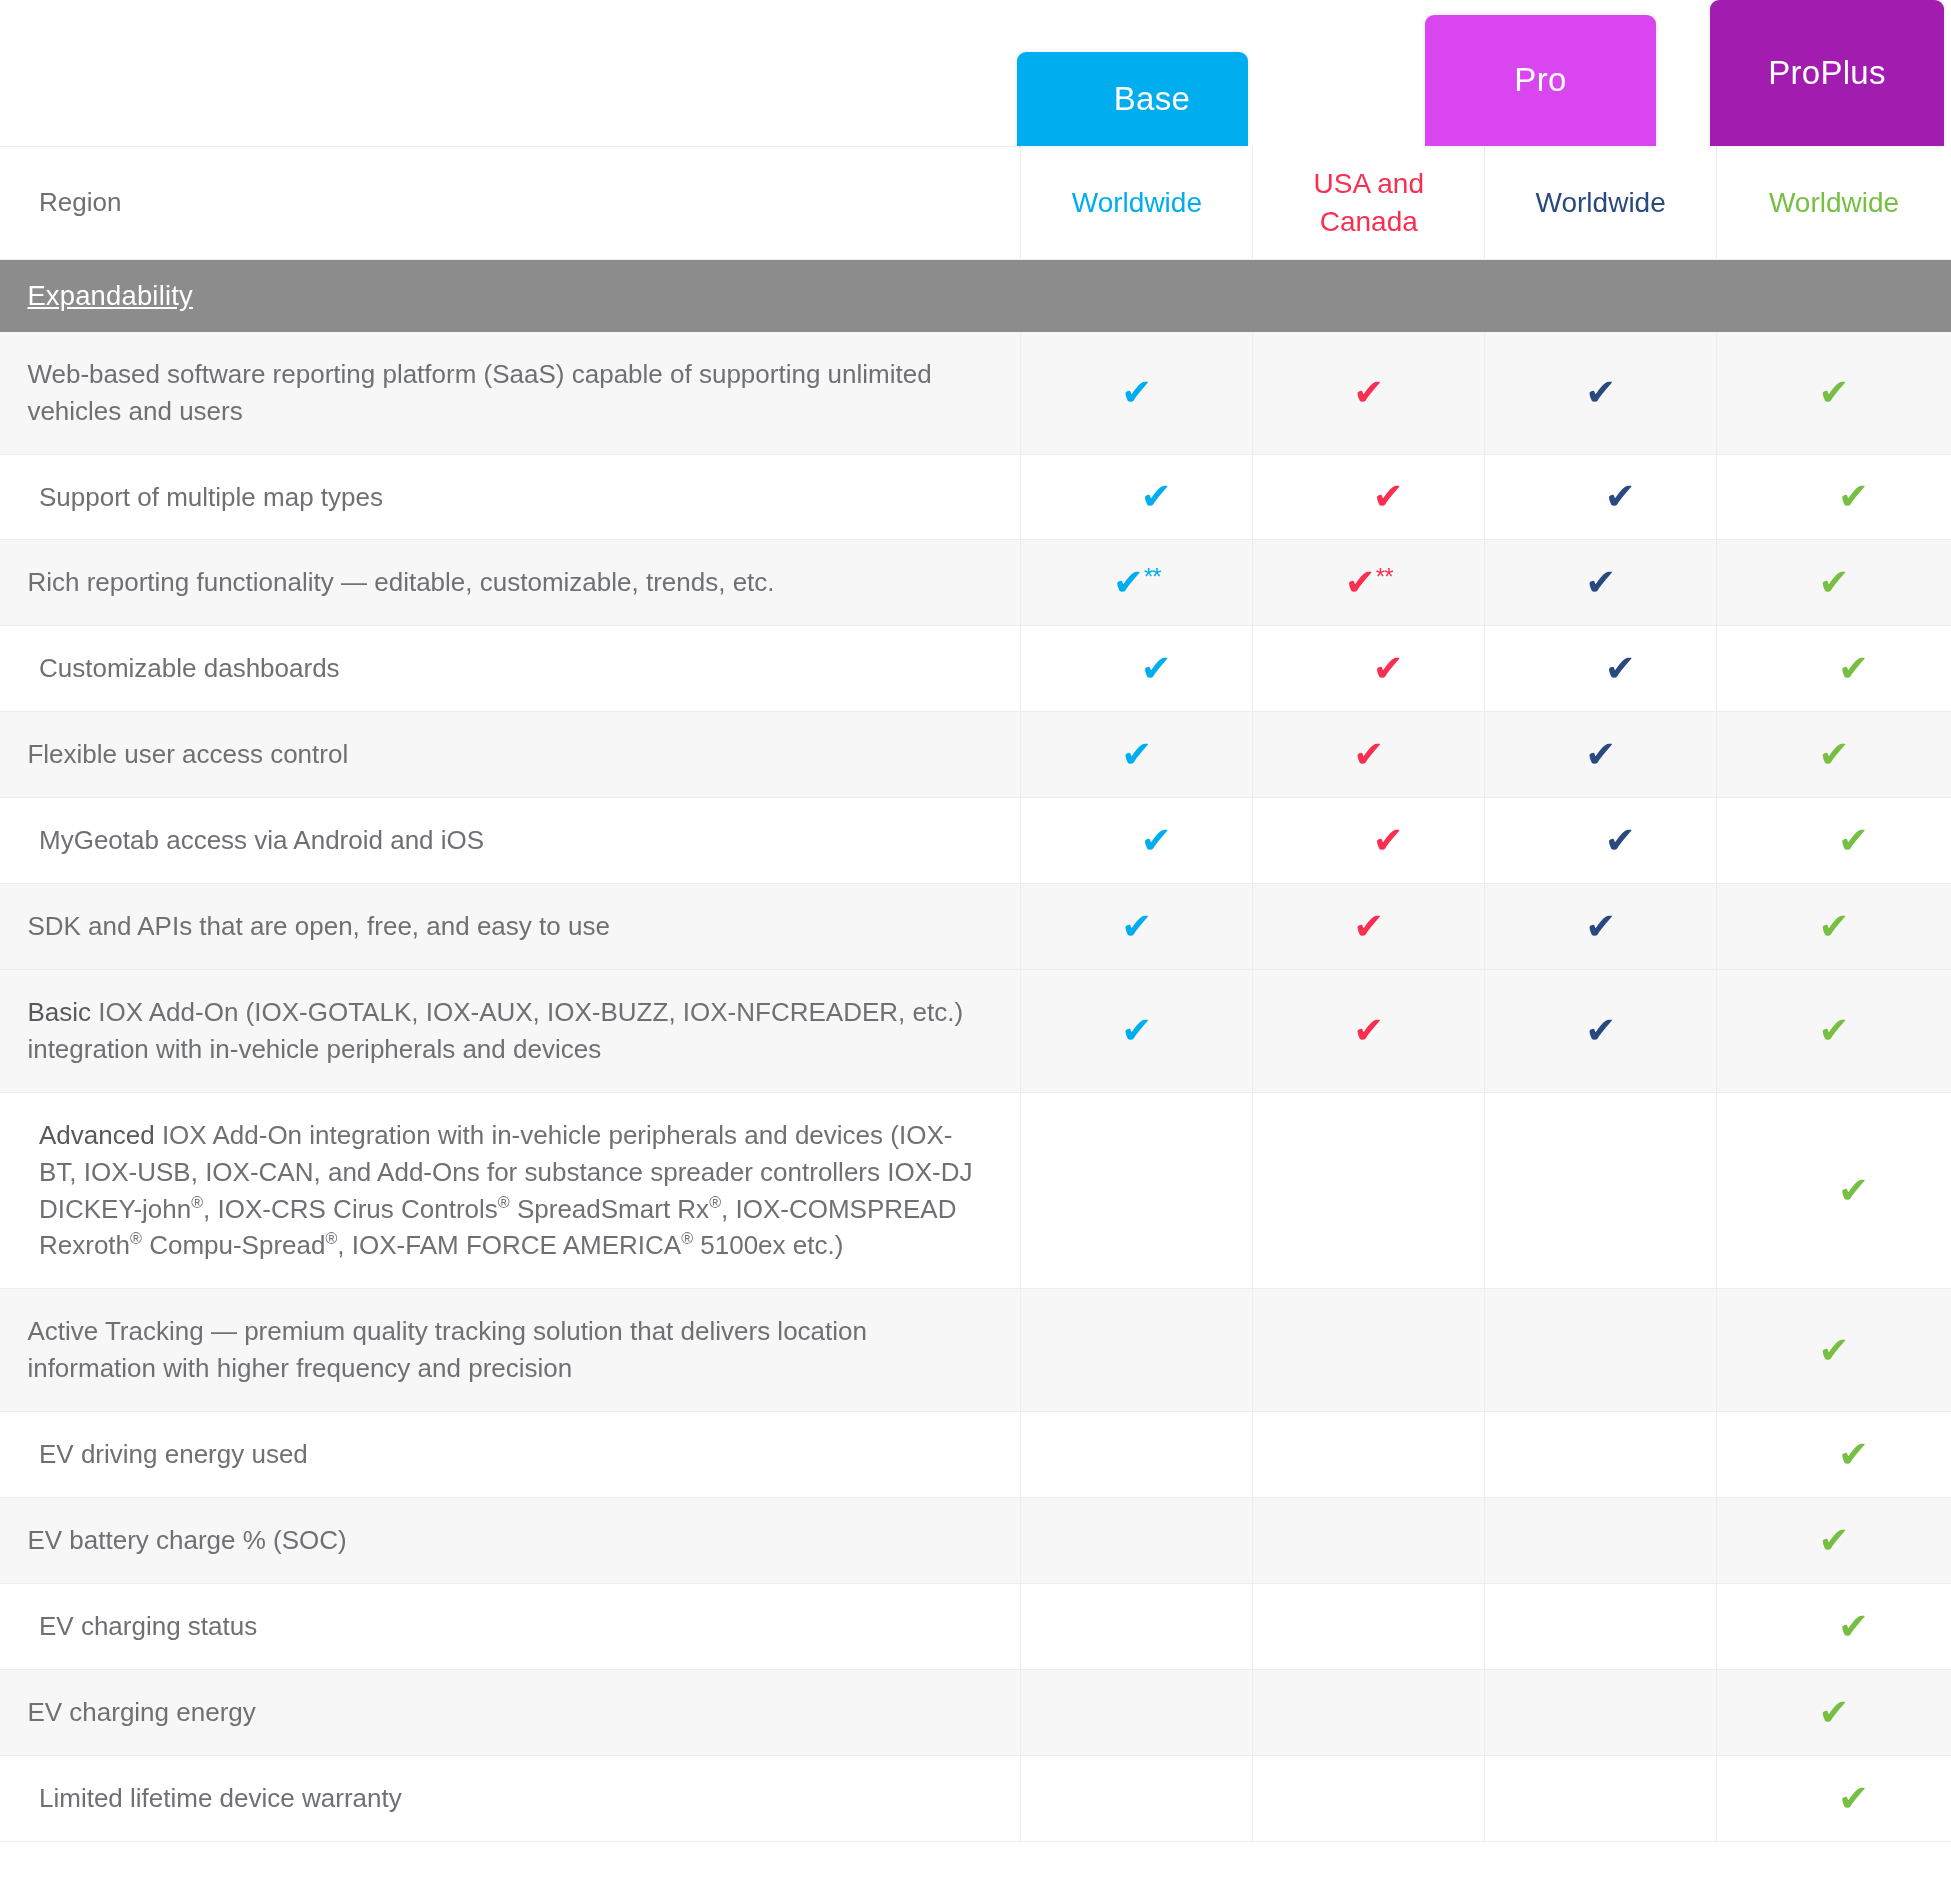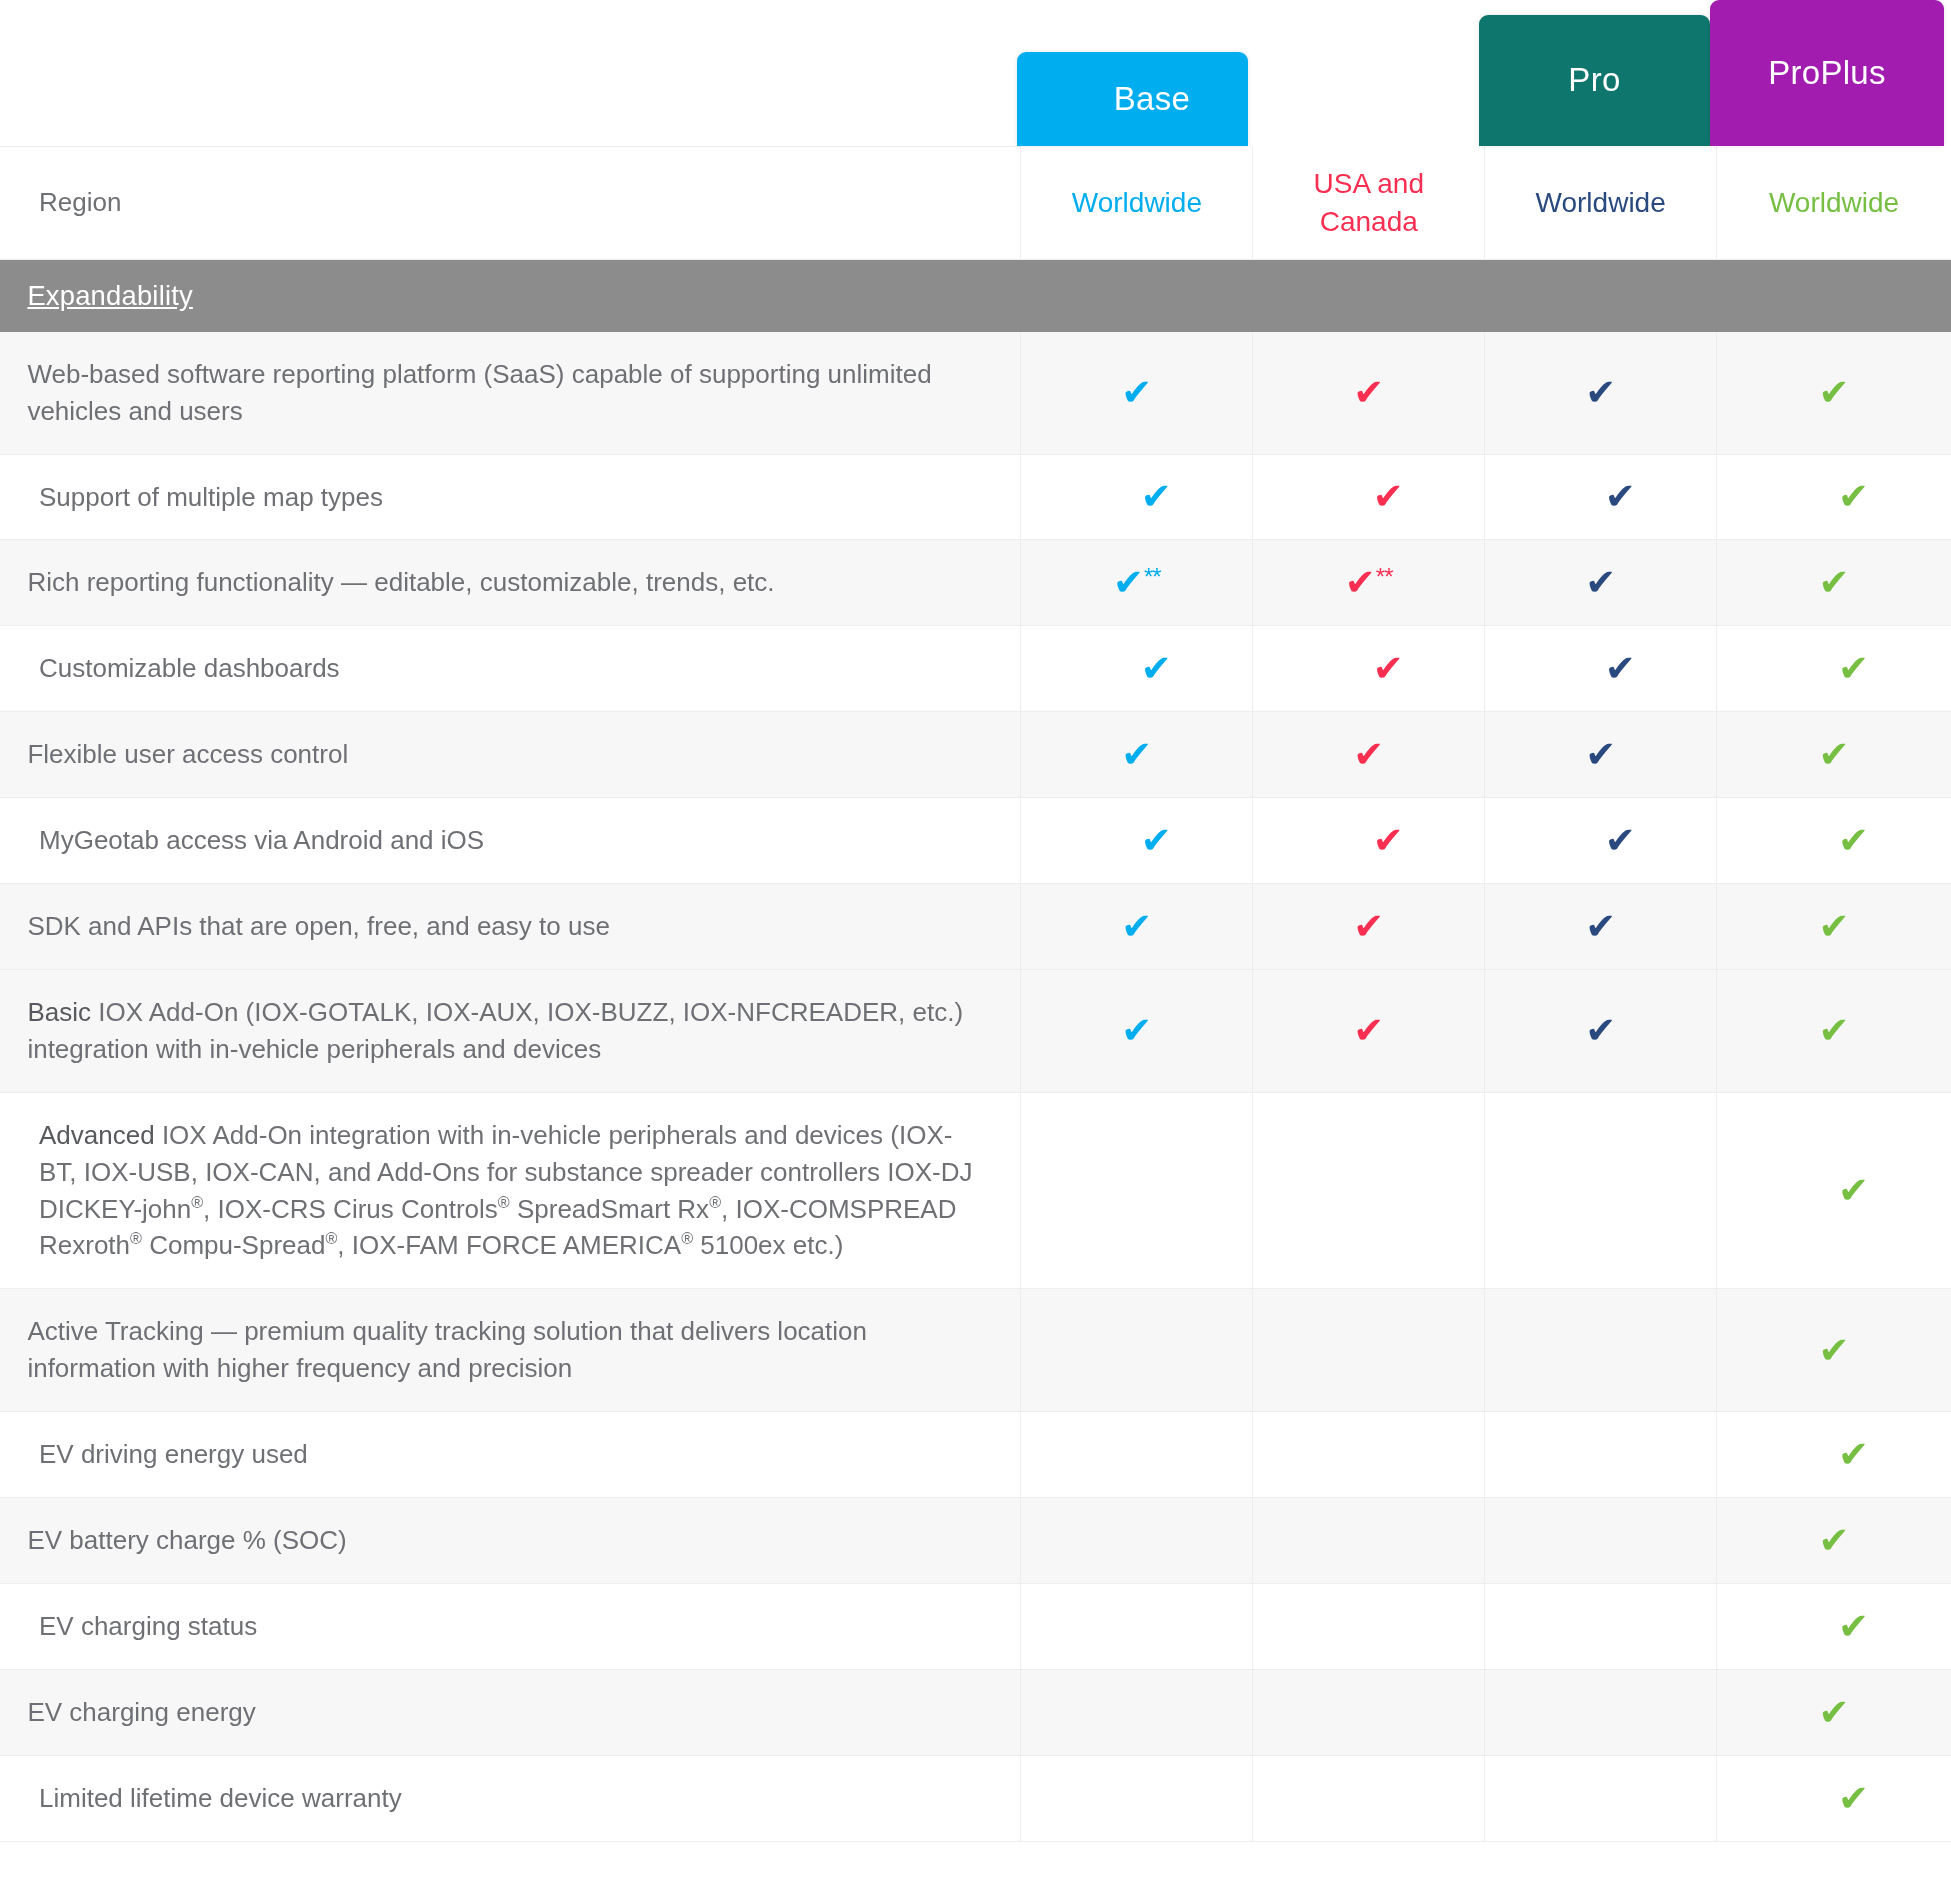--- a/index.html
+++ b/index.html
@@ -32,21 +32,21 @@
     color: #ffffff;
     font-size: 33px;
     font-weight: 400;
     letter-spacing: 0.3px;
     line-height: 1.1;
     text-align: center;
     box-shadow: 0 0 5.5px rgba(0,0,0,0.10);
   }
   .plan-tab.base     { left: 1017px; width: 231px; height: 94px; background: #00ADEF; padding-left: 39px; }
   .plan-tab.reg      { left: 1248px; width: 231px; height: 112px; background: #F92F51; }
-  .plan-tab.pro      { left: 1479px; width: 231px; height: 131px; background: #0f766e; }
+  .plan-tab.pro      { left: 1425px; width: 231px; height: 131px; background: #d946ef; }
   .plan-tab.proplus  { left: 1710px; width: 234px; height: 146px; background: #a21caf; }
 
   
   table.compare {
     border-collapse: collapse;
     width: 1952px;
     table-layout: fixed;
     font-size: 25.6px;
   }
   table.compare col.c-feature { width: 1017px; }

